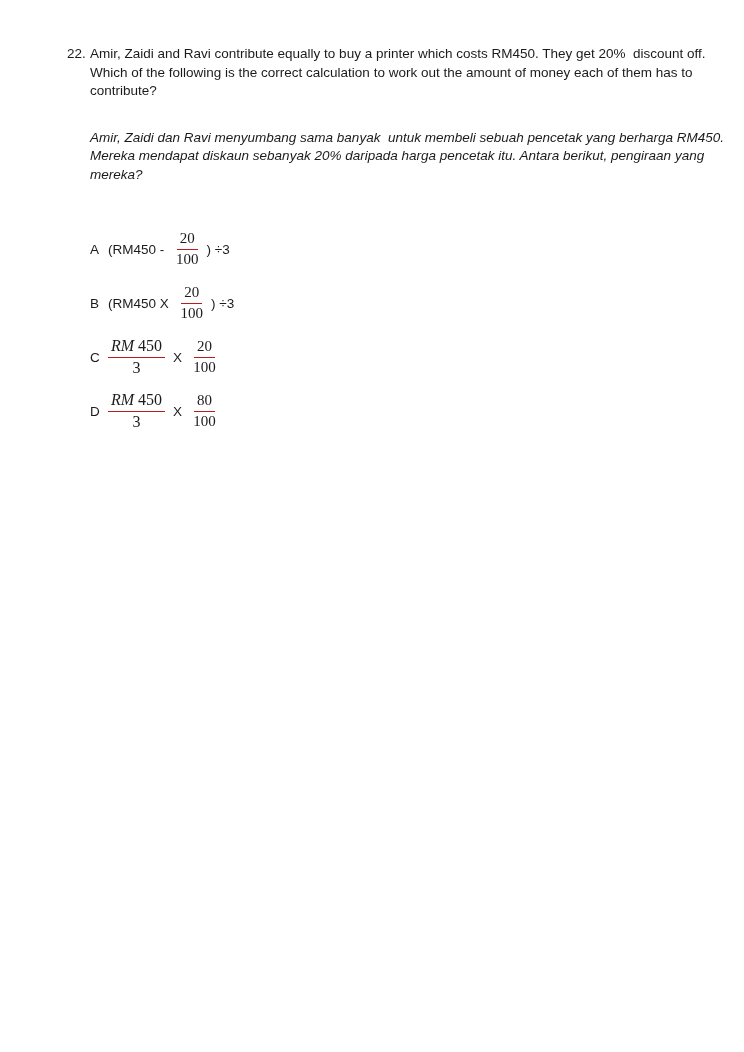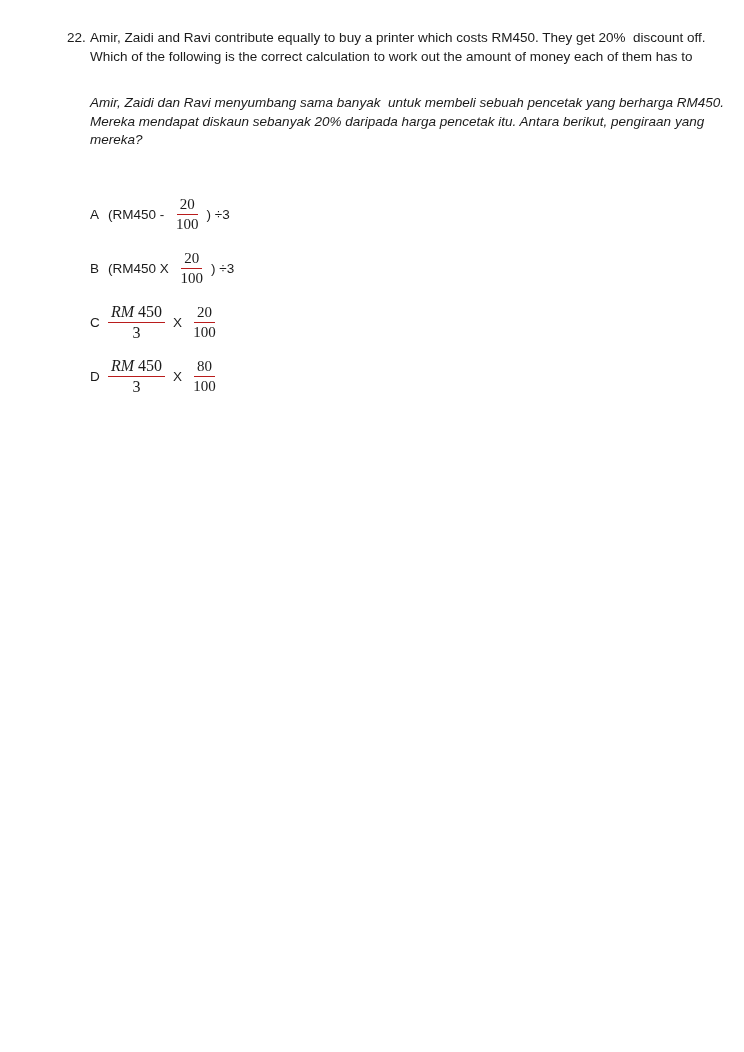--- a/index.html
+++ b/index.html
@@ -13,21 +13,21 @@
     height: 1052px;
     background: #ffffff;
     color: #1b1b1b;
     font-family: "Liberation Sans", sans-serif;
     font-size: 13.5px;
     overflow: hidden;
   }
   .question {
     position: absolute;
     left: 67px;
-    top: 29px;
+    top: 45px;
     display: flex;
     align-items: flex-start;
   }
   .qnum {
     width: 23px;
     flex: 0 0 23px;
     line-height: 18.5px;
   }
   .qbody {
     width: 620px;
@@ -94,20 +94,21 @@
 <body>
 
 <div class="page">
   <div class="question">
     <div class="qnum">22.</div>
     <div class="qbody">
 
       <div class="english">
         <div class="line">Amir, Zaidi and Ravi contribute equally to buy a printer which costs RM450. They get 20%  discount off.</div>
         <div class="line">Which of the following is the correct calculation to work out the amount of money each of them has to</div>
+        <div class="line">contribute?</div>
       </div>
 
       <div class="malay">
         <div class="line">Amir, Zaidi dan Ravi menyumbang sama banyak  untuk membeli sebuah pencetak yang berharga RM450.</div>
         <div class="line">Mereka mendapat diskaun sebanyak 20% daripada harga pencetak itu. Antara berikut, pengiraan yang</div>
         <div class="line">mereka?</div>
       </div>
 
       <div class="options">
 

